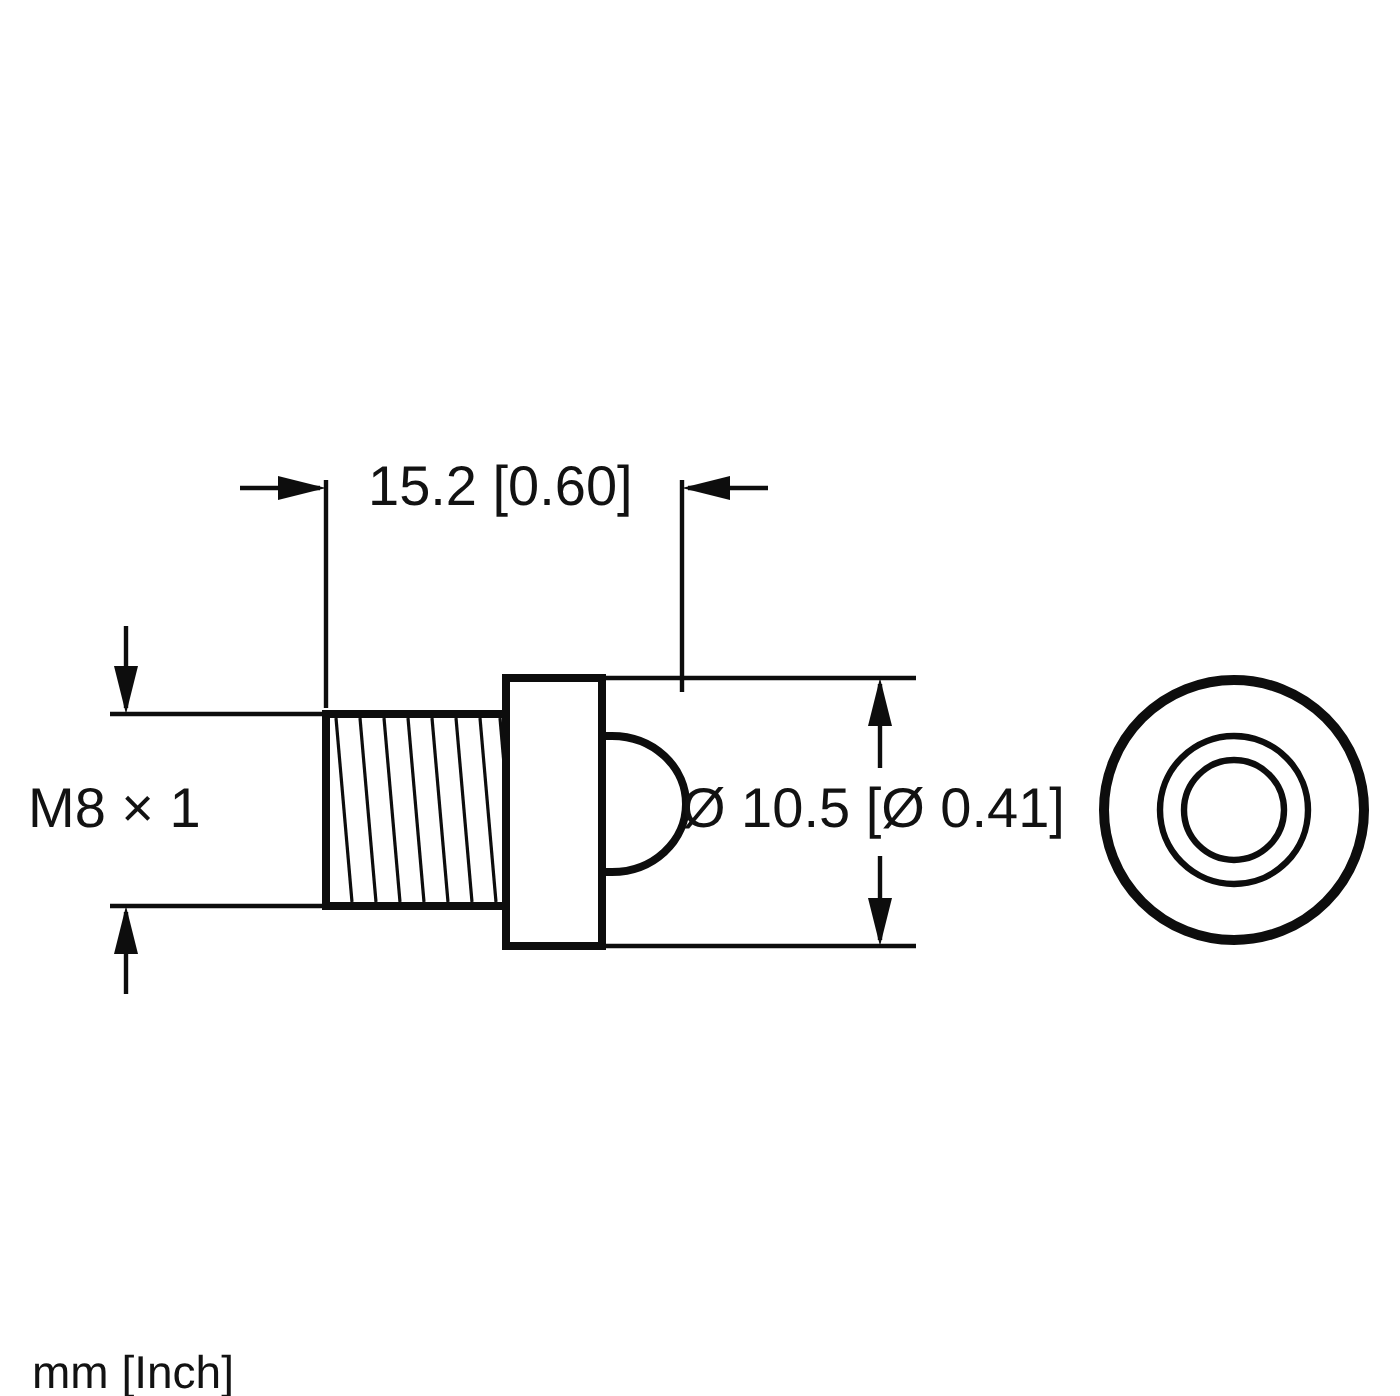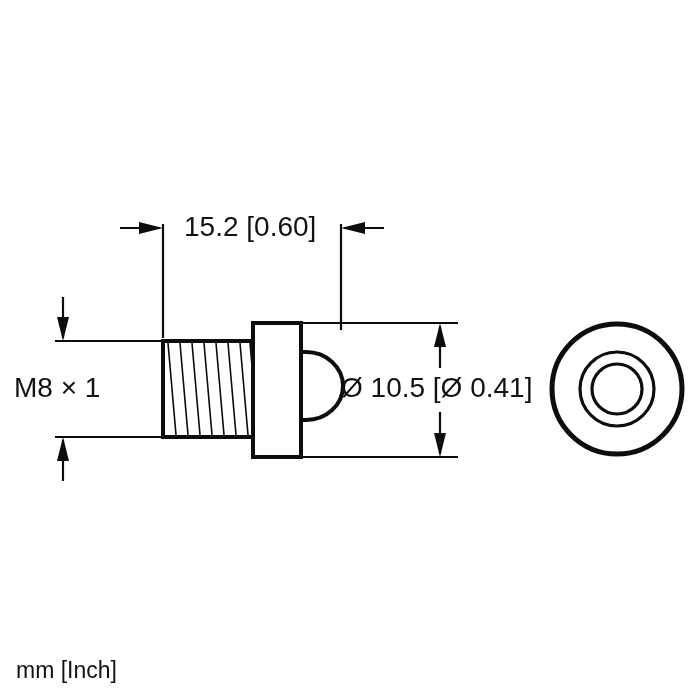--- a/index.html
+++ b/index.html
@@ -10,21 +10,21 @@
   body {
     width: 700px;
     height: 698px;
     position: relative;
     overflow: hidden;
     font-family: "Liberation Sans", sans-serif;
   }
   #drawing-root {
     position: absolute;
     left: 0;
-    top: 0;
+    top: 16px;
     width: 700px;
     height: 626px;
   }
   svg.drawing-canvas {
     display: block;
     width: 700px;
     height: 698px;
   }
   .dim-text {
     font-family: "Liberation Sans", sans-serif;

